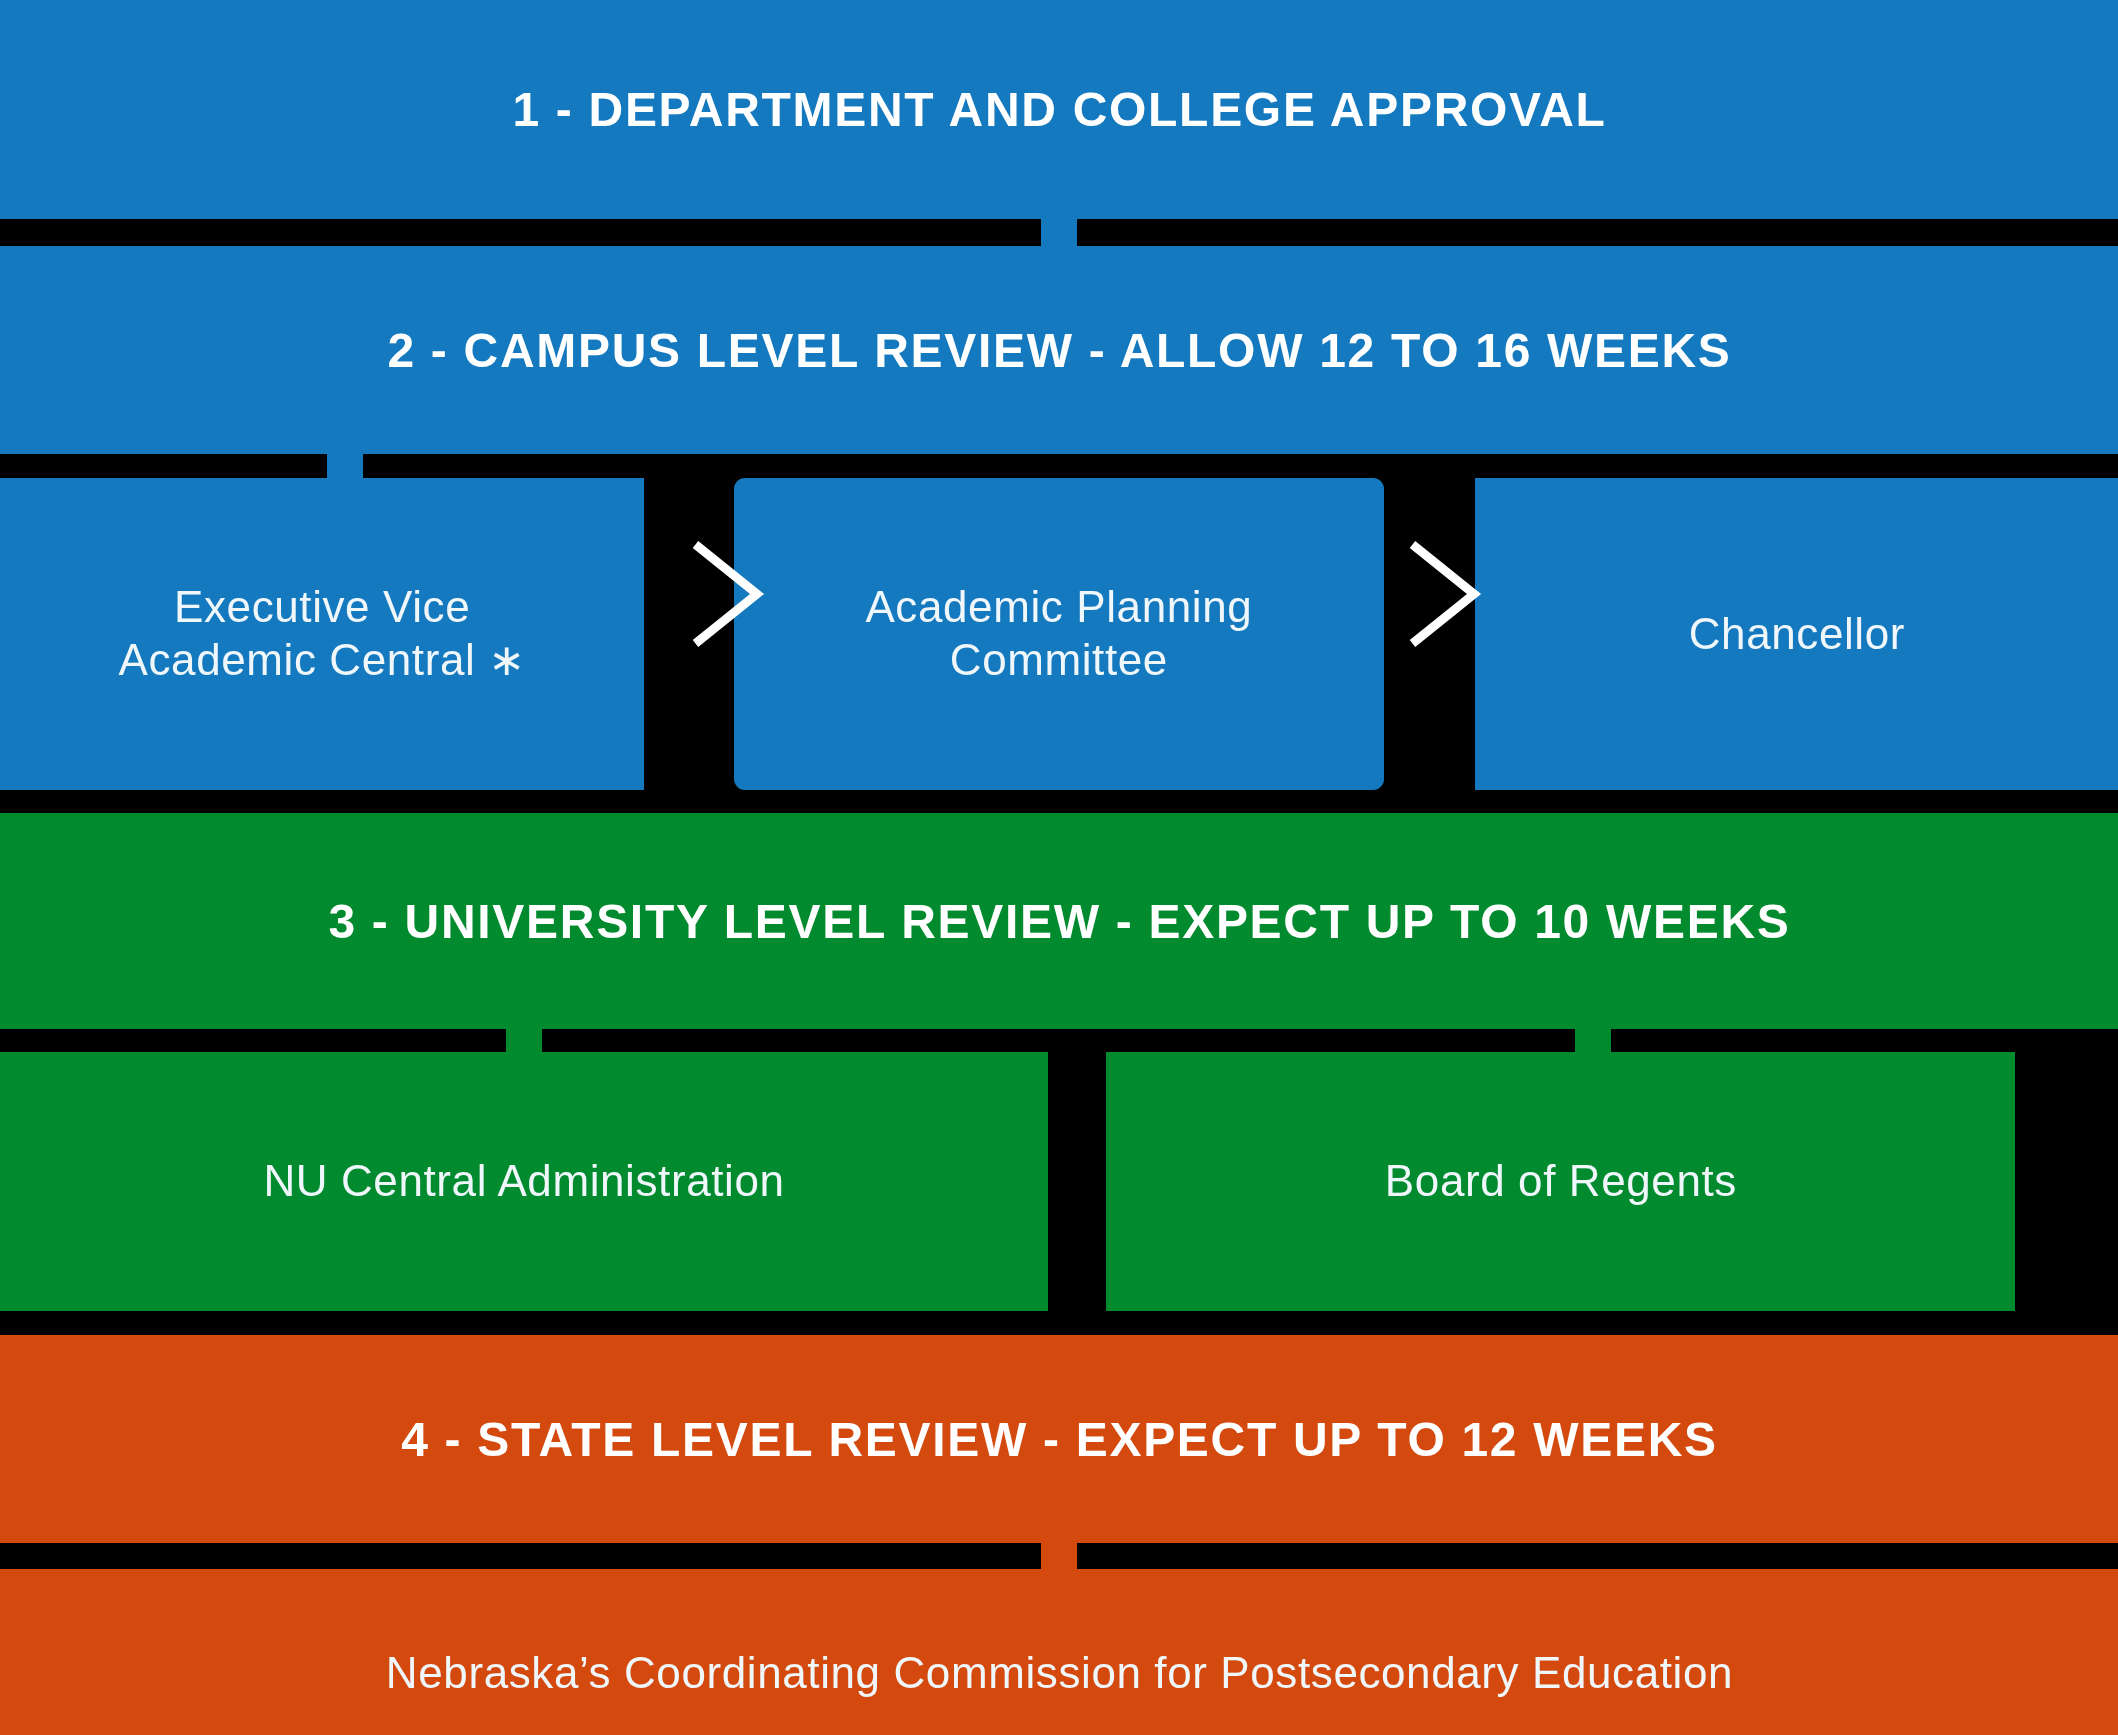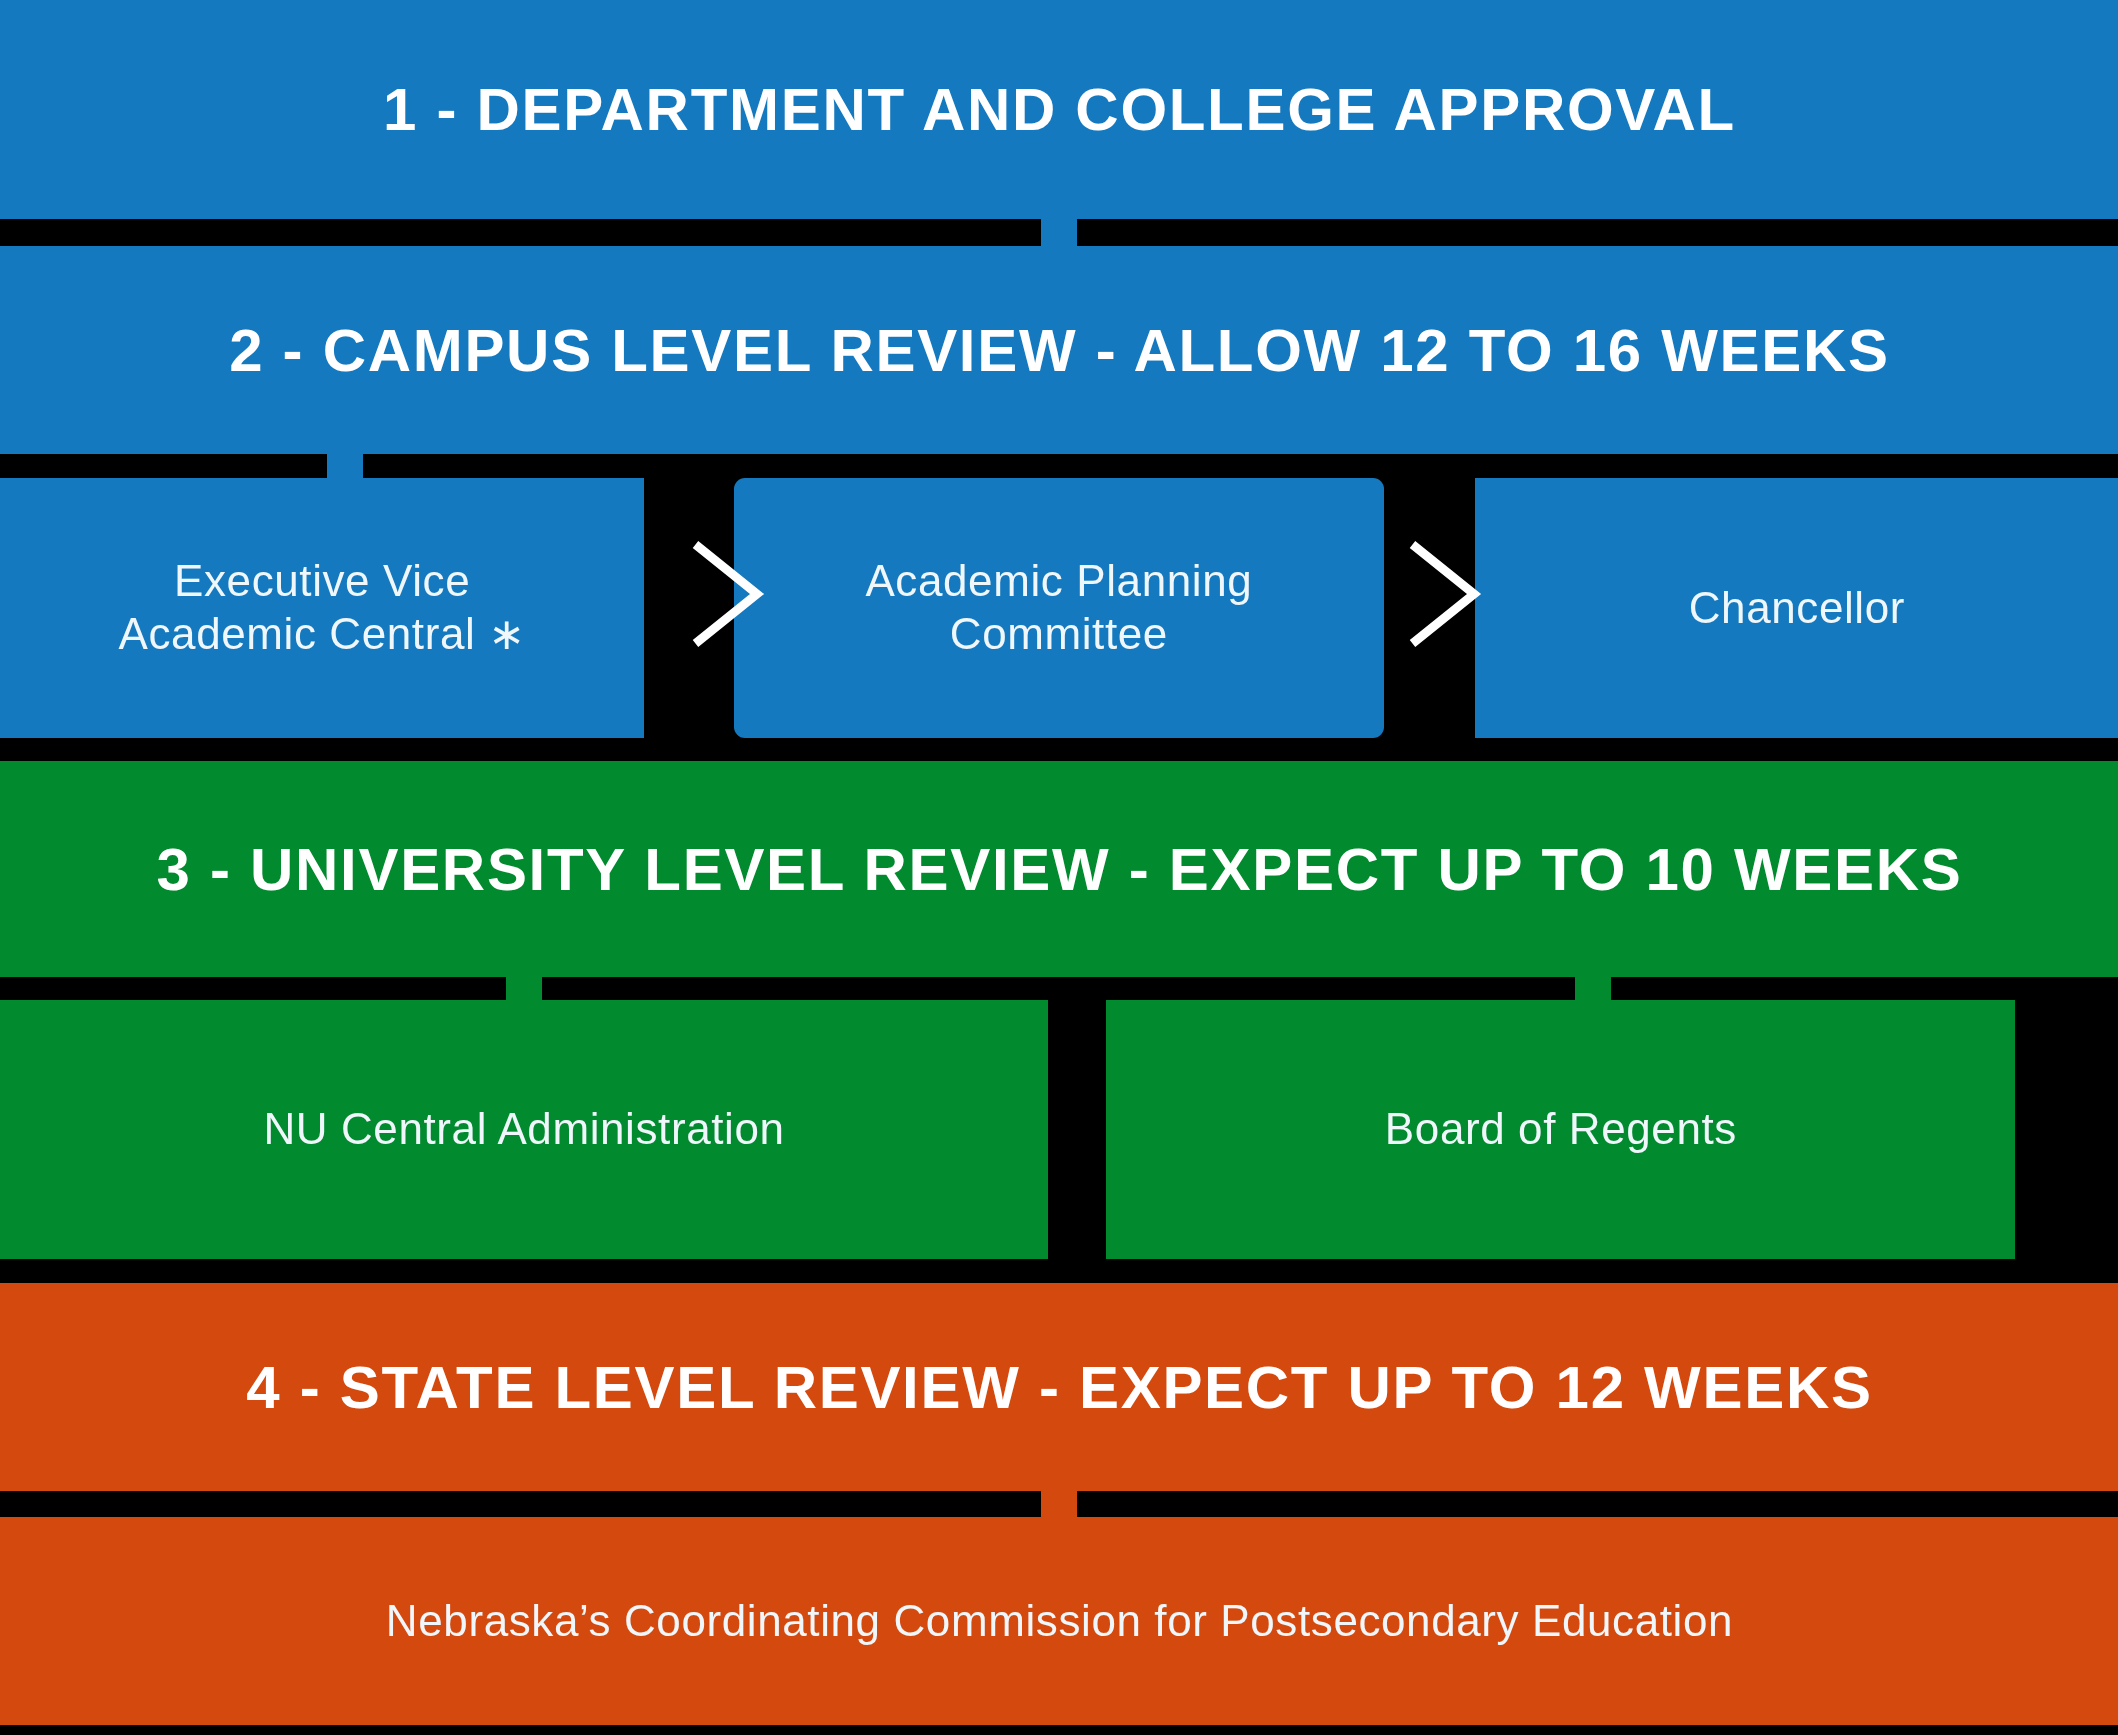--- a/index.html
+++ b/index.html
@@ -23,21 +23,21 @@
     align-items: center;
     justify-content: center;
     width: 100%;
   }
   .bar-blue   { background: var(--c-blue,   #1479be); }
   .bar-green  { background: var(--c-green,  #028a2f); }
   .bar-orange { background: var(--c-orange, #d4490e); }
 
   .h397 { height: 219px; }
   .h377 { height: 208px; }
-  .h471 { height: 260px; gap: 36px; }
+  .h471 { height: 312px; gap: 36px; }
   .h392 { height: 216px; }
   .h470 { height: 259px; gap: 19px; }
   .h385 { height: 208px; }
 
   
   .band {
     position: relative;
     width: 100%;
     background: var(--c-separator, #000);
   }
@@ -72,21 +72,21 @@
   .w1263 { width: 697px; border-radius: 11px; }
   .w1900 { width: 1048px; }
   .w1903 { width: 909px; align-items: center; }
   .w34 { width: 19px; }
   .w37 { width: 20.4px; }
 
   
   .bar-title {
     margin: 0;
     color: var(--c-text, #fff);
-    font-size: 60px;
+    font-size: 48px;
     font-weight: 700;
     letter-spacing: 1.7px;
     text-align: center;
     white-space: nowrap;
   }
   .label {
     margin: 0;
     color: #f0f7fb;
     font-size: 44px;
     font-weight: 400;

